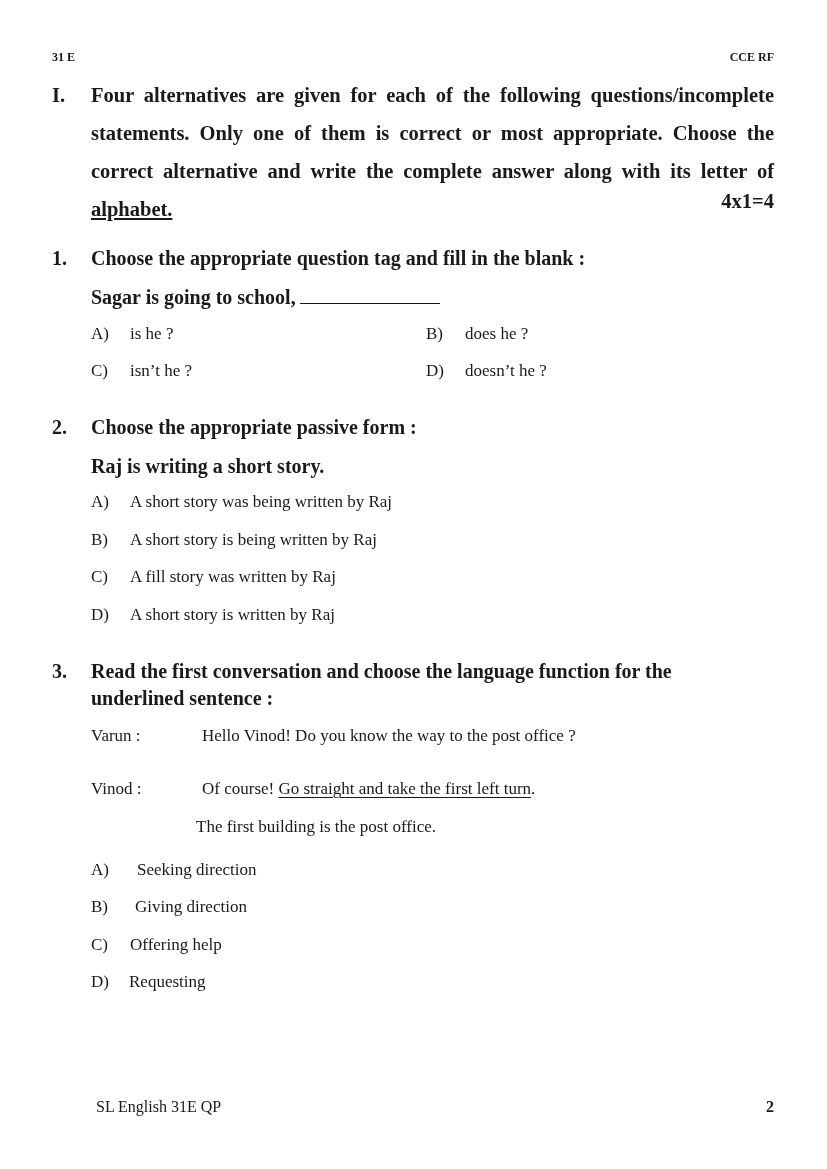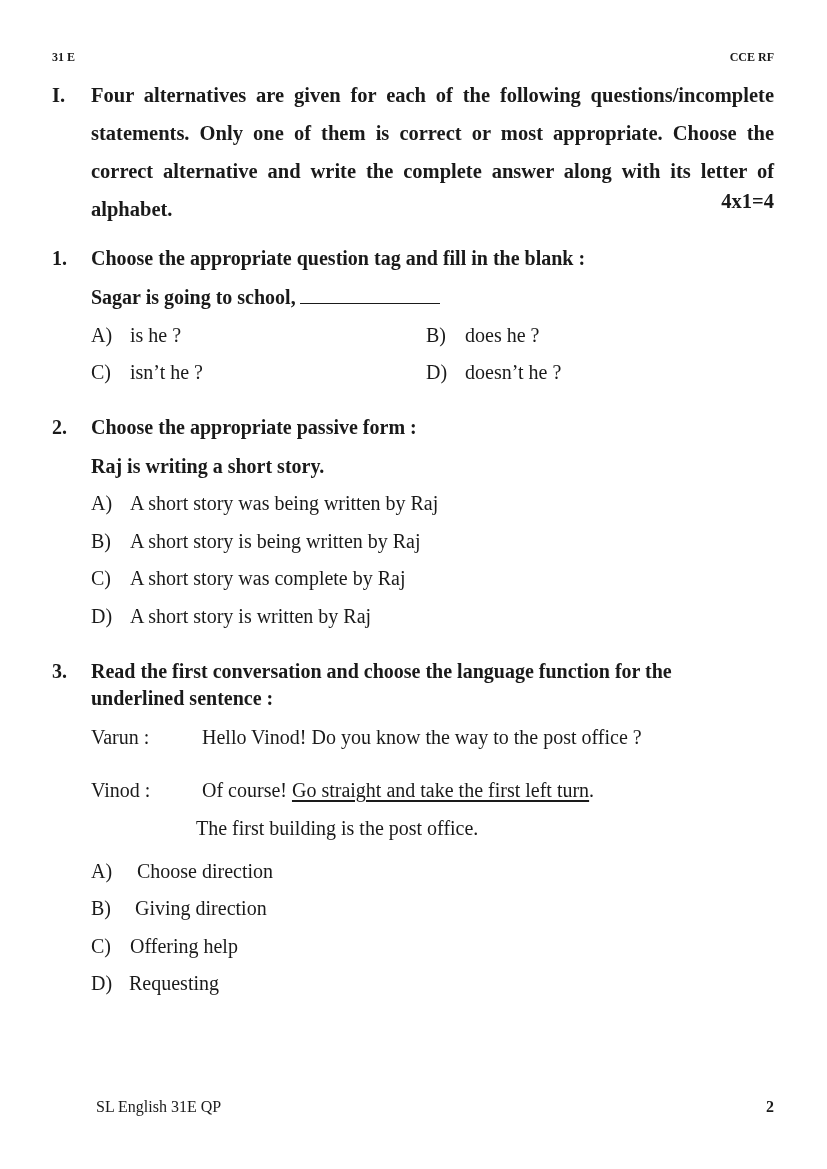--- a/index.html
+++ b/index.html
@@ -10,39 +10,39 @@
   .abs { position: absolute; }
   .hdr { font-size: 12px; font-weight: bold; top: 50px; }
   .hdr-left { left: 52px; }
   .hdr-right { right: 53px; }
   .sec { left: 52px; top: 76px; width: 722px; font-size: 20.5px; font-weight: bold; line-height: 38px; }
   .sec .num { position: absolute; left: 0; top: 0; }
   .sec .txt { position: absolute; left: 39px; width: 683px; text-align: justify; text-align-last: justify; }
   .line { position: absolute; white-space: nowrap; }
   .qnum { font-size: 20px; font-weight: bold; left: 52px; }
   .qtext { font-size: 20px; font-weight: bold; left: 91px; }
-  .opt { font-size: 20px; }
+  .opt { font-size: 17px; }
   .opt .letter { position: absolute; left: 0; }
   .marks { right: 53px; font-size: 20.5px; font-weight: bold; }
   .blank { display: inline-block; width: 140px; border-bottom: 1.3px solid #1a1a1a; height: 16px; margin-left: 4px; vertical-align: baseline; }
   .u { text-decoration: underline; text-underline-offset: 3px; }
   .footer { font-size: 16px; top: 1098px; }
 </style>
 </head>
 <body>
 
 <div class="abs hdr hdr-left">31 E</div>
 <div class="abs hdr hdr-right">CCE RF</div>
 
 <div class="abs sec">
   <span class="num">I.</span>
   <div class="txt" style="top:0;">Four alternatives are given for each of the following questions/incomplete</div>
   <div class="txt" style="top:38px;">statements. Only one of them is correct or most appropriate. Choose the</div>
   <div class="txt" style="top:76px;">correct alternative and write the complete answer along with its letter of</div>
-  <div class="txt" style="top:114px; text-align:left; text-align-last:left;">alphabet.</div>
+  <div class="txt" style="top:114px; text-align:left; text-align-last:left;text-decoration:underline;">alphabet.</div>
 </div>
 <div class="abs marks" style="top:190px;">4x1=4</div>
 
 <div class="line qnum" style="top:247px;">1.</div>
 <div class="line qtext" style="top:247px;">Choose the appropriate question tag and fill in the blank :</div>
 <div class="line qtext" style="top:286px;">
   <span>Sagar is going to school,</span><span class="blank"></span>
 </div>
 <div class="line opt" style="left:91px; top:324px; width:300px;">
   <span class="letter">A)</span>
@@ -67,21 +67,21 @@
 <div class="line opt" style="left:91px; top:492px; width:500px;">
   <span class="letter">A)</span>
   <span style="position:absolute; left:39px;">A short story was being written by Raj</span>
 </div>
 <div class="line opt" style="left:91px; top:530px; width:500px;">
   <span class="letter">B)</span>
   <span style="position:absolute; left:39px;">A short story is being written by Raj</span>
 </div>
 <div class="line opt" style="left:91px; top:567px; width:500px;">
   <span class="letter">C)</span>
-  <span style="position:absolute; left:39px;">A short story was complete by Raj</span>
+  <span style="position:absolute; left:39px;">A fill story was written by Raj</span>
 </div>
 <div class="line opt" style="left:91px; top:605px; width:500px;">
   <span class="letter">D)</span>
   <span style="position:absolute; left:39px;">A short story is written by Raj</span>
 </div>
 
 <div class="line qnum" style="top:660px;">3.</div>
 <div class="line qtext" style="top:660px;">Read the first conversation and choose the language function for the</div>
 <div class="line qtext" style="top:687px;">underlined sentence :</div>
 
@@ -89,21 +89,21 @@
 <div class="line opt" style="left:202px; top:726px;">Hello Vinod! Do you know the way to the post office ?</div>
 
 <div class="line opt" style="left:91px; top:779px;">Vinod :</div>
 <div class="line opt" style="left:202px; top:779px;">
   <span>Of course! </span><span class="u">Go straight and take the first left turn</span><span>.</span>
 </div>
 <div class="line opt" style="left:196px; top:817px;">The first building is the post office.</div>
 
 <div class="line opt" style="left:91px; top:860px; width:400px;">
   <span class="letter">A)</span>
-  <span style="position:absolute; left:46px;">Choose direction</span>
+  <span style="position:absolute; left:46px;">Seeking direction</span>
 </div>
 <div class="line opt" style="left:91px; top:897px; width:400px;">
   <span class="letter">B)</span>
   <span style="position:absolute; left:44px;">Giving direction</span>
 </div>
 <div class="line opt" style="left:91px; top:935px; width:400px;">
   <span class="letter">C)</span>
   <span style="position:absolute; left:39px;">Offering help</span>
 </div>
 <div class="line opt" style="left:91px; top:972px; width:400px;">

